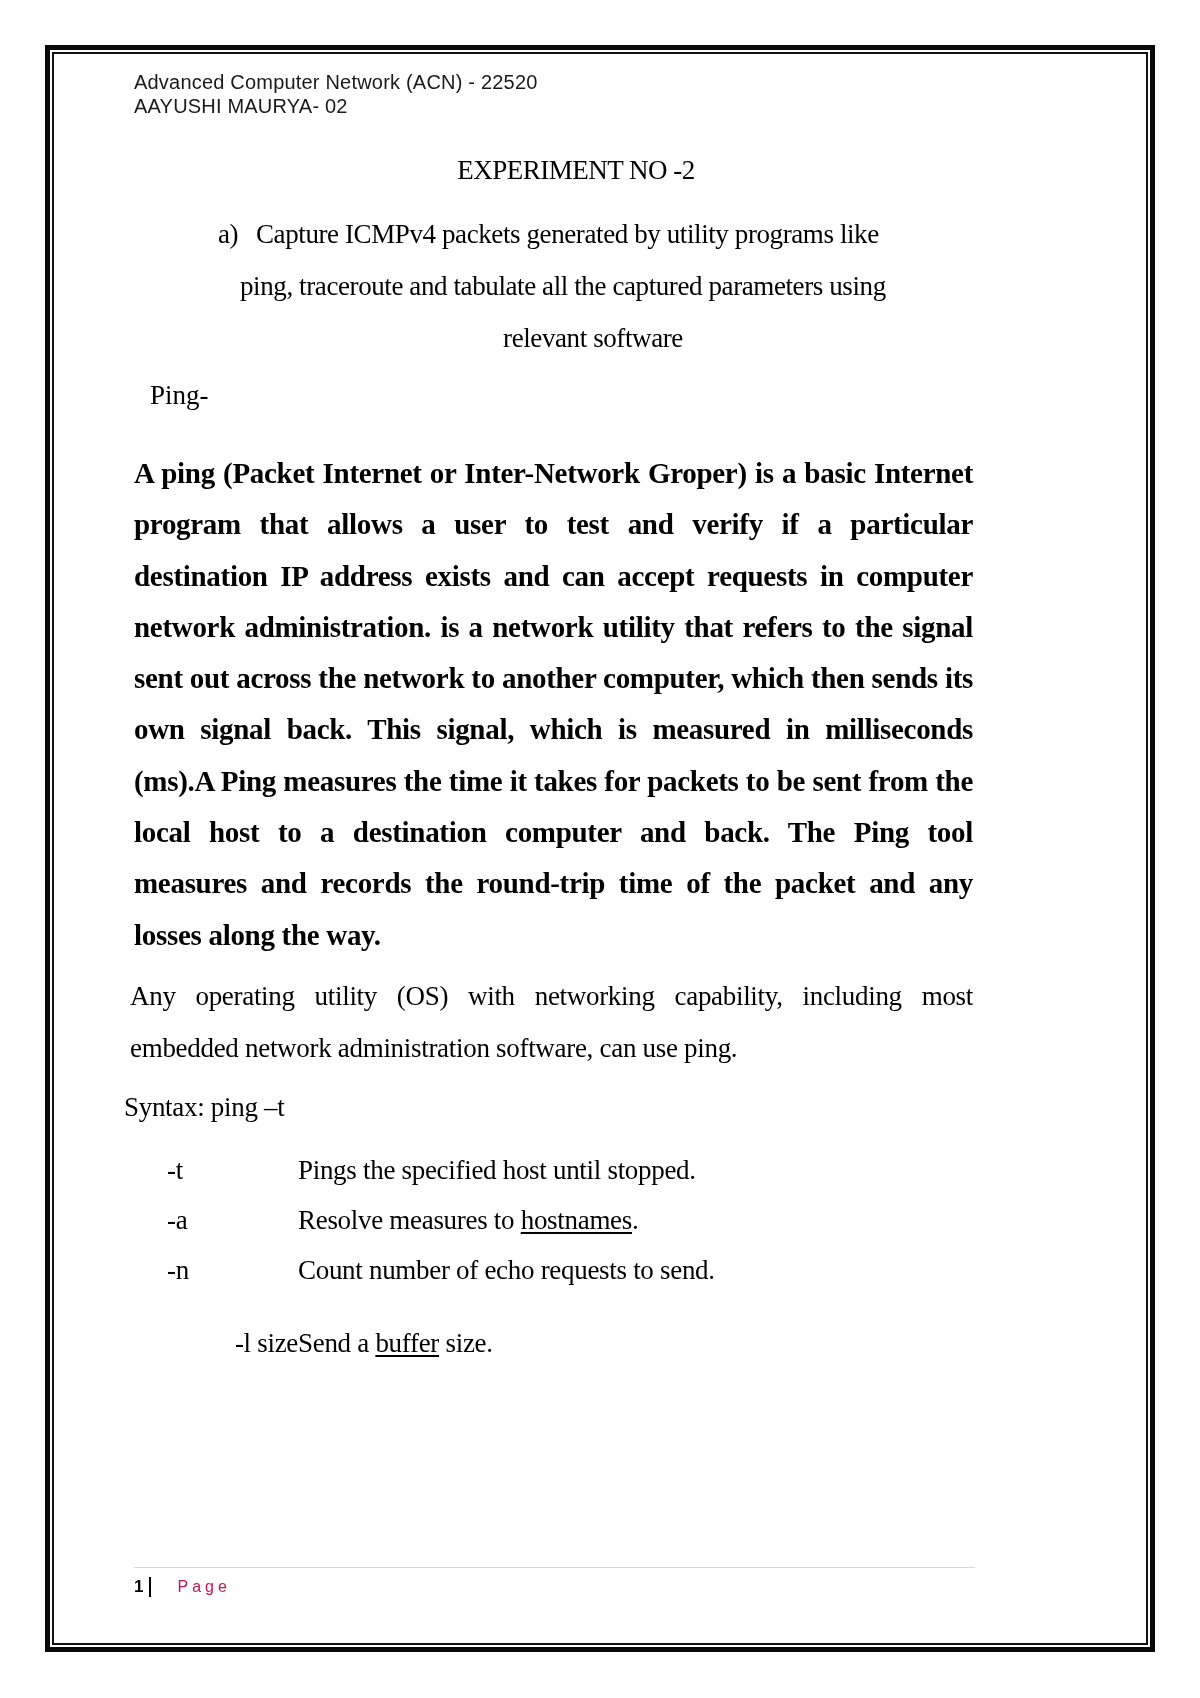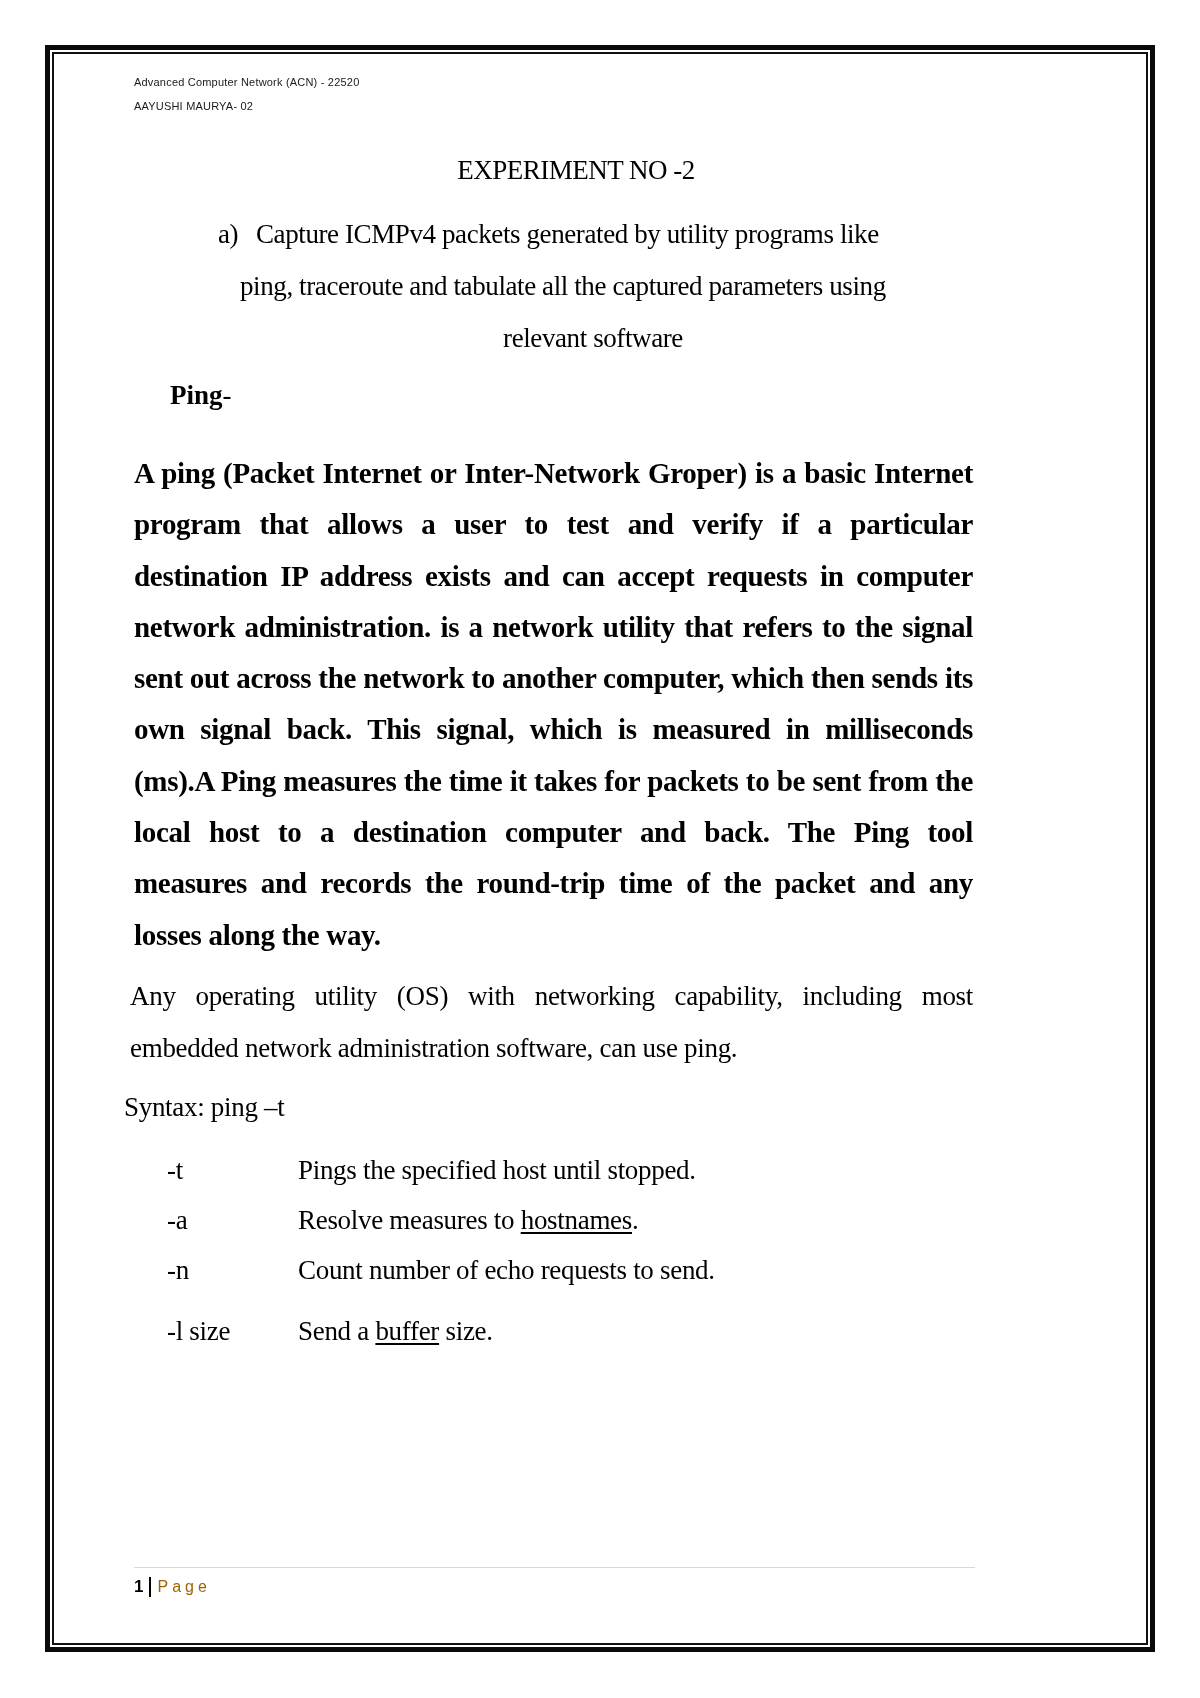--- a/index.html
+++ b/index.html
@@ -30,21 +30,21 @@
       width: 1096px;
       height: 1593px;
       border: 2px solid #111;
       box-sizing: border-box;
     }
     .header {
       position: absolute;
       left: 134px;
       top: 70px;
       font-family: "Liberation Sans", "DejaVu Sans", sans-serif;
-      font-size: 11px;
+      font-size: 20px;
       line-height: 24px;
       color: #1a1a1a;
       letter-spacing: 0.2px;
     }
     .header div { white-space: nowrap; }
 
     .serif {
       font-family: "Liberation Serif", "DejaVu Serif", serif;
     }
     .title {
@@ -72,21 +72,21 @@
     .aim-line2 { padding-left: 22px; white-space: nowrap; }
     .aim-line3 { text-align: center; padding-left: 0; width: 750px; }
 
     .ping-heading {
       position: absolute;
       left: 150px;
       top: 378px;
       font-size: 27px;
       line-height: 34px;
     }
-    .ping-heading b { font-weight: bold; margin-left: 20px; }
+    .ping-heading b { font-weight: normal; }
 
     .para1 {
       position: absolute;
       left: 134px;
       top: 448px;
       width: 839px;
       font-size: 29px;
       line-height: 51.3px;
       text-align: justify;
       letter-spacing: -0.3px;
@@ -115,21 +115,21 @@
       left: 167px;
       top: 1153px;
       font-size: 27px;
       letter-spacing: -0.3px;
     }
     .opt-row {
       display: flex;
       height: 50px;
       line-height: 34px;
     }
-    .opt-row.last { margin-top: 11px; }
+    .opt-row.last { margin-top: 23px; text-align: right; }
     .opt-flag { width: 131px; flex: none; }
     .opt-desc { white-space: nowrap; }
     .opt-desc u { text-decoration: underline; text-underline-offset: 3px; }
 
     .footer-rule {
       position: absolute;
       left: 134px;
       top: 1567px;
       width: 841px;
       height: 0;
@@ -147,23 +147,24 @@
     }
     .footer .page-num { font-weight: bold; color: #000; }
     .footer .sep {
       display: inline-block;
       width: 2px;
       height: 20px;
       background: #000;
       margin: 0 6px 0 6px;
     }
     .footer .page-word {
-      color: #a16207;
+      color: #be185d;
       letter-spacing: 4px;
       font-size: 16px;
+      margin-left: 20px;
     }
   </style>
 </head>
 <body>
 
 <div class="page-border-outer"></div>
 <div class="page-border-inner"></div>
 
 <div class="header">
   <div>Advanced Computer Network (ACN) - 22520</div>

